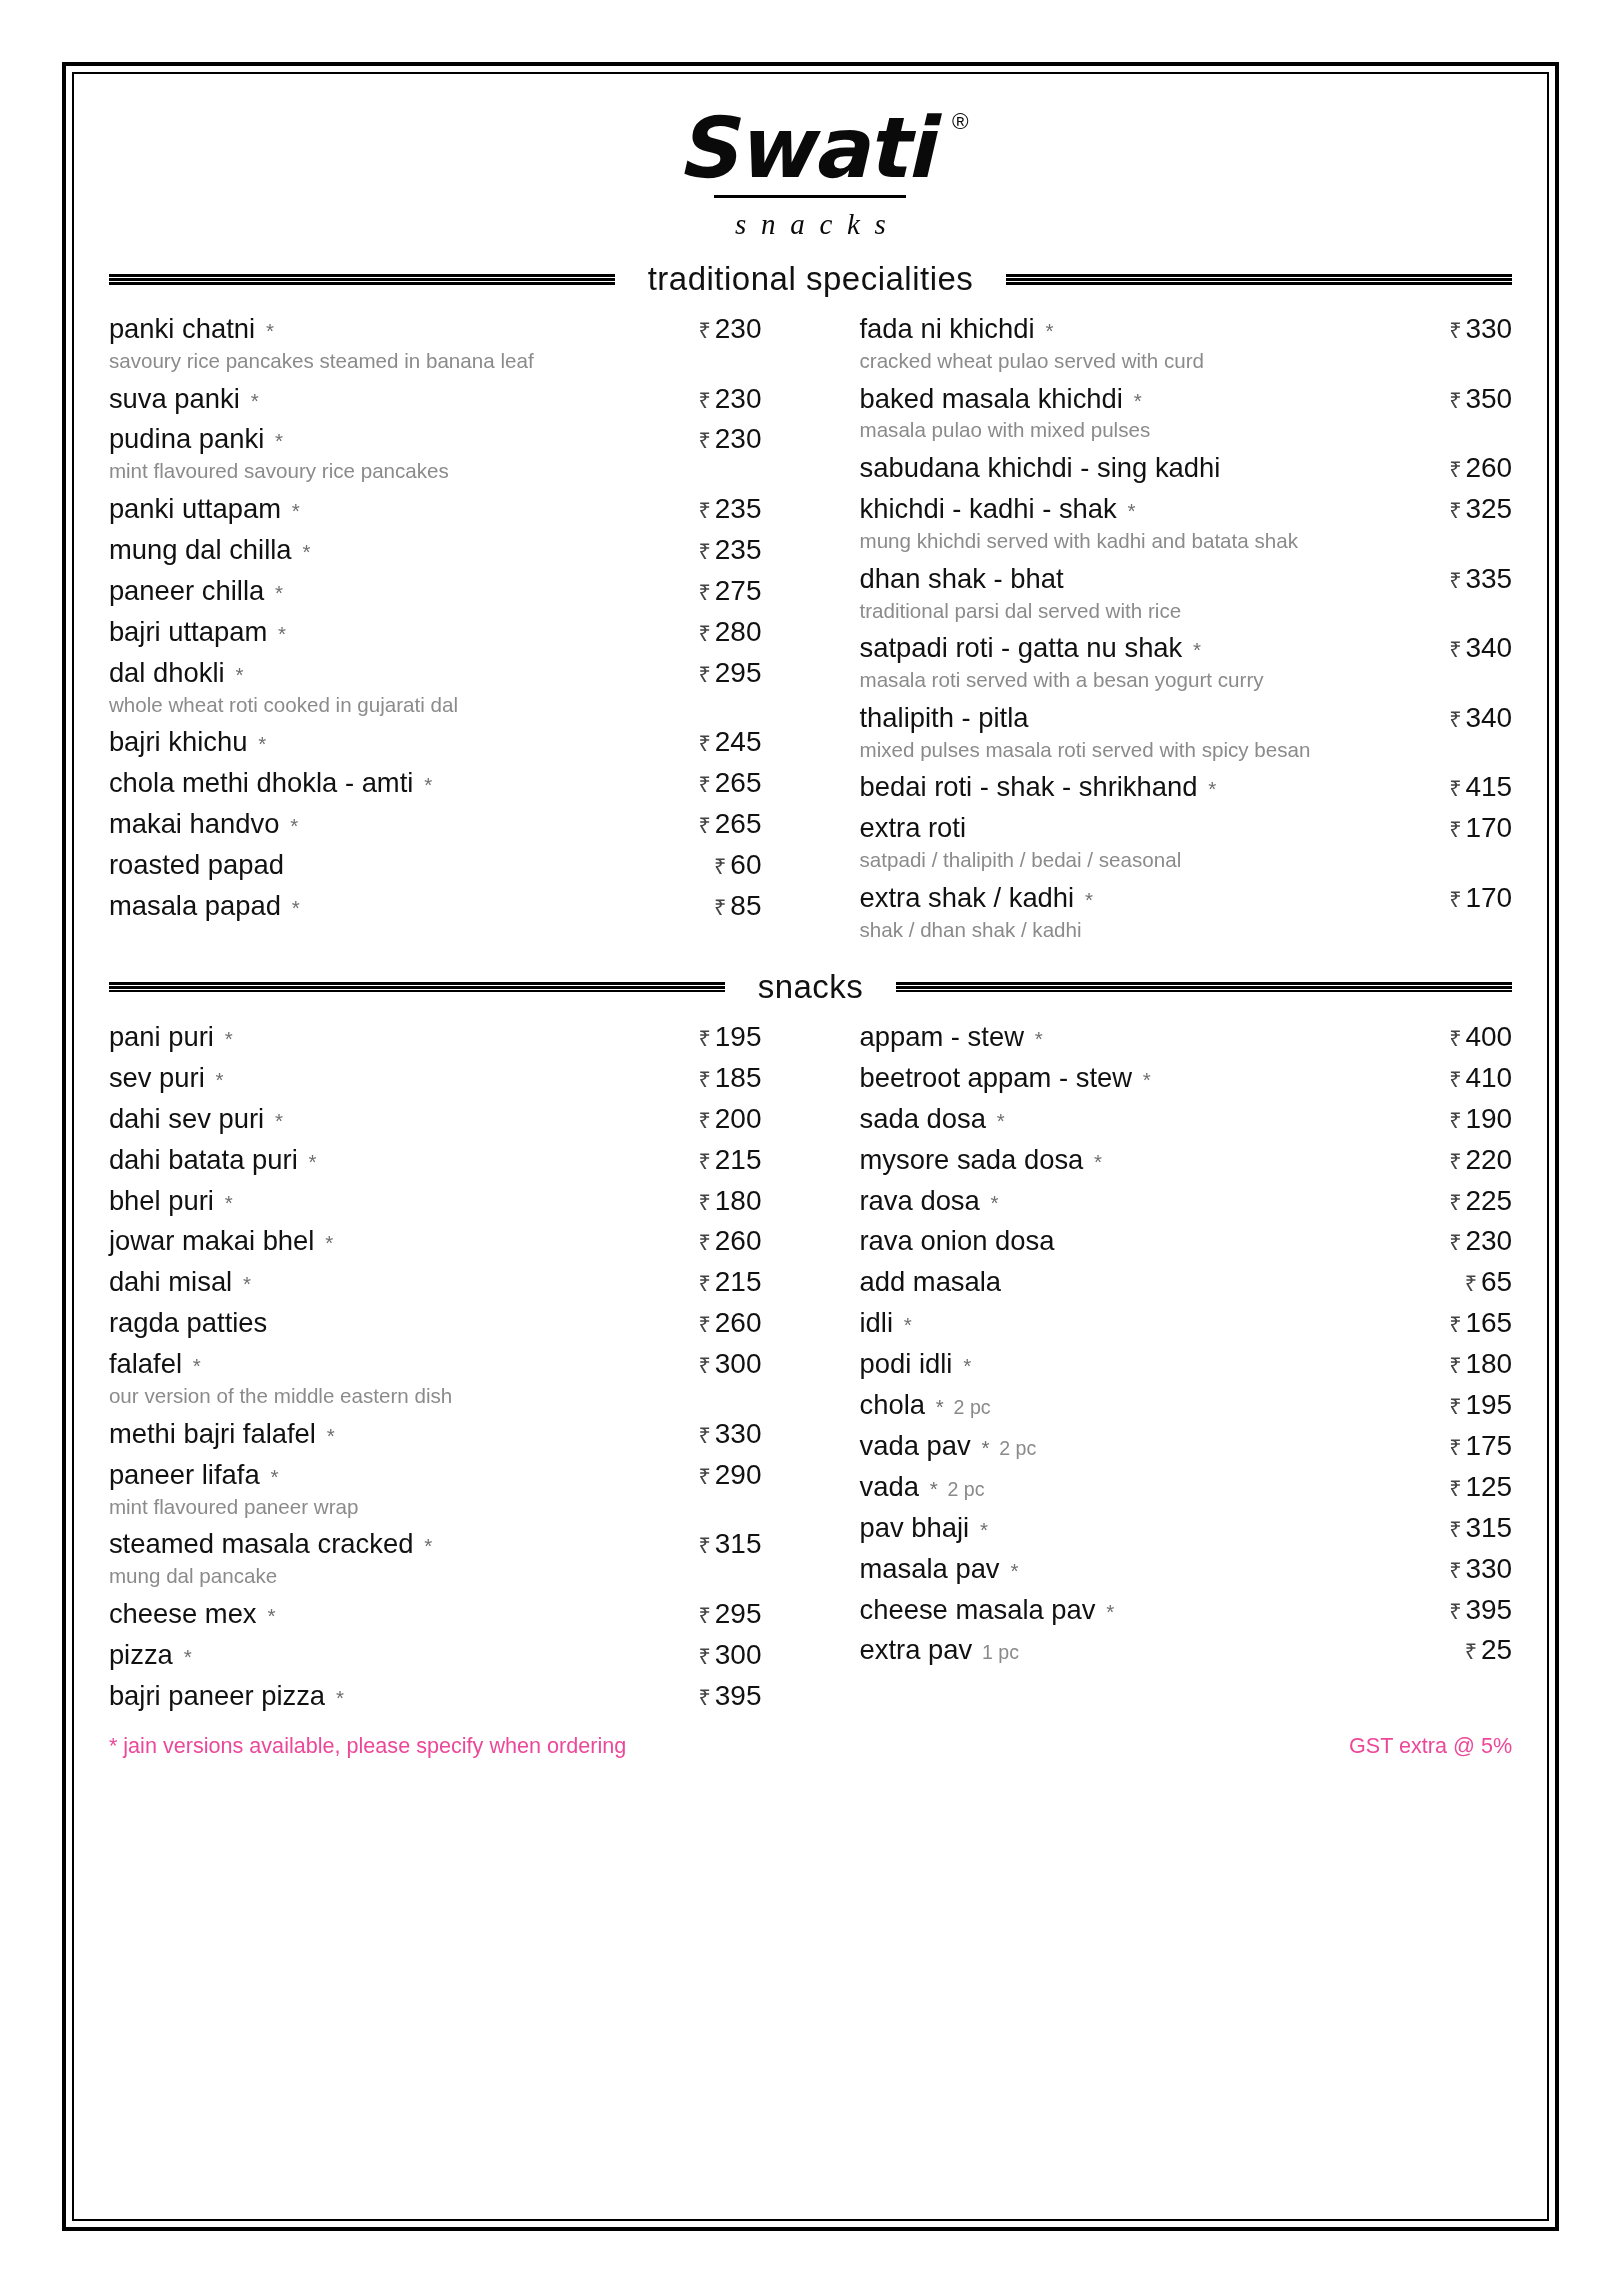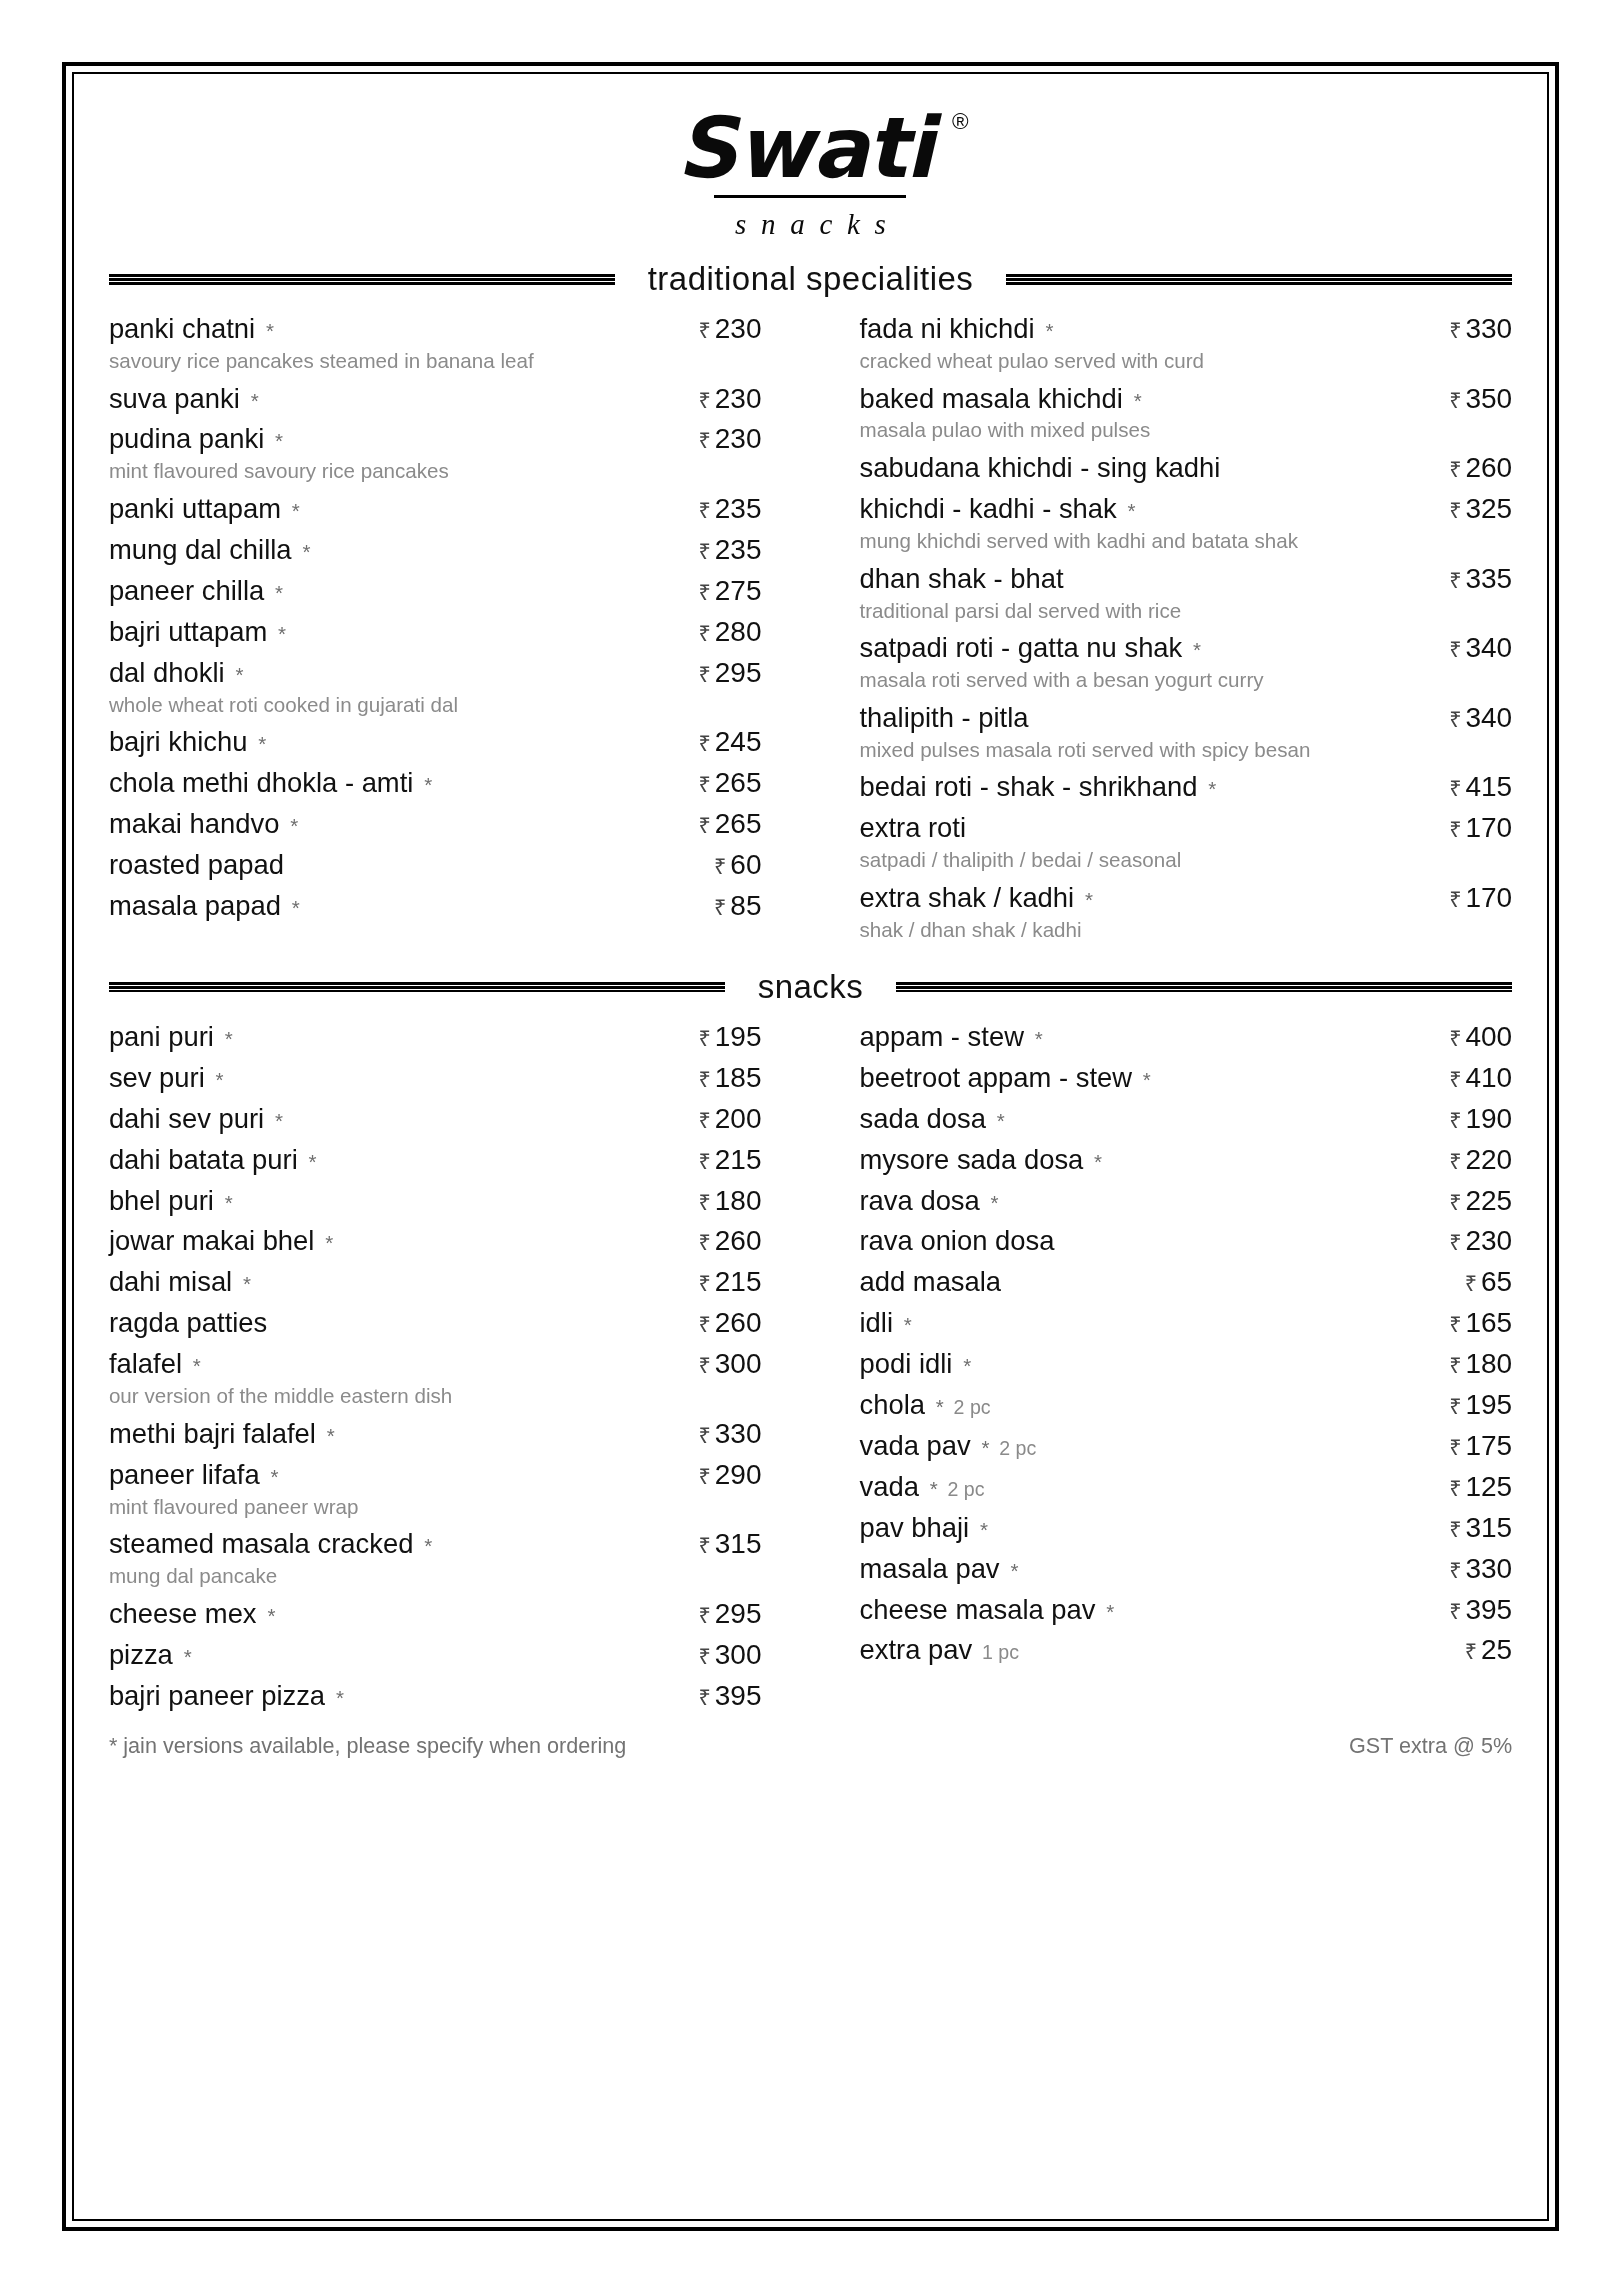--- a/index.html
+++ b/index.html
@@ -170,21 +170,21 @@
     margin-top: -2px;
     margin-bottom: 4.9px;
   }
 
   
   .footer {
     display: flex;
     justify-content: space-between;
     align-items: baseline;
     font-size: 21.6px;
-    color: #737373;
+    color: #ec4899;
     margin-top: 15.7px;
   }
 </style>
 </head>
 <body>
 
 <div class="page">
   <div class="page-inner">
 
     <div class="brand">

